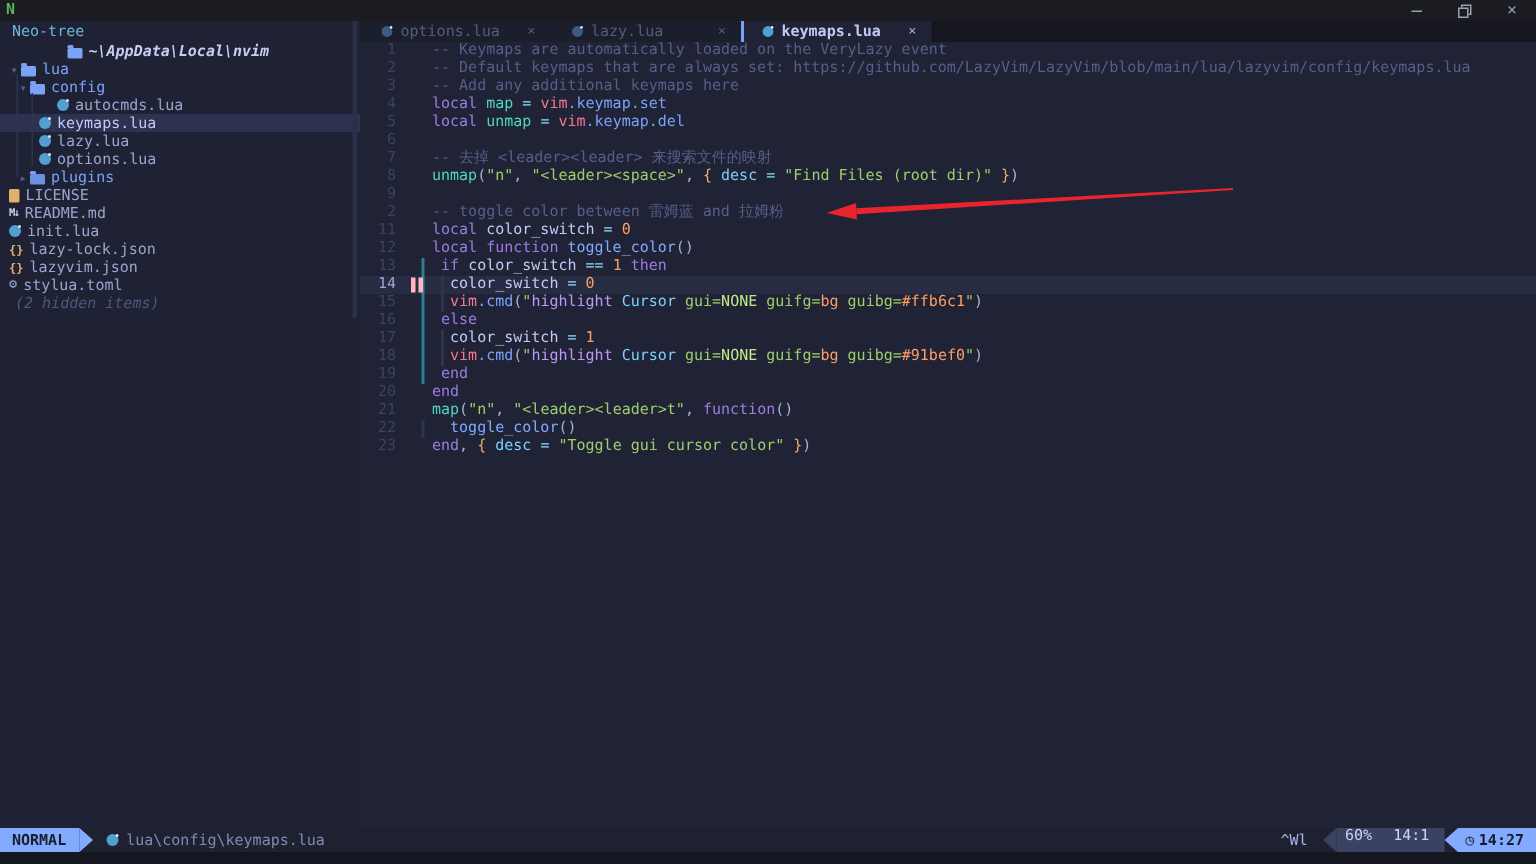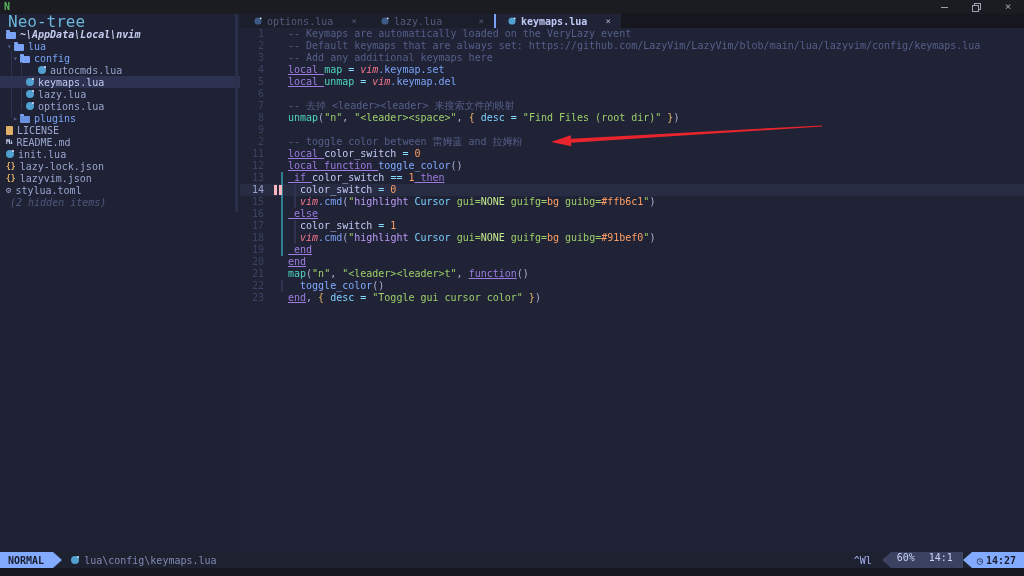--- a/index.html
+++ b/index.html
@@ -14,21 +14,21 @@
   .ic-min{display:inline-block;width:7px;height:1px;background:#9aa0b0;}
   .ic-restore{position:relative;display:inline-block;width:8px;height:8px;}
   .ic-restore::before{content:"";position:absolute;left:0;top:2px;width:5px;height:5px;border:1px solid #9aa0b0;background:#1a1c22;}
   .ic-restore::after{content:"";position:absolute;left:2px;top:0;width:5px;height:5px;border:1px solid #9aa0b0;}
   .ic-restore::before{z-index:2;}
   .ic-close{font-size:11px;line-height:14px;}
 
   
   .sidebar{position:absolute;top:14px;left:0;width:240px;height:538px;background:#1e2234;border-right:1px solid #171922;}
   .sb-scrollstrip{position:absolute;right:2px;top:0;width:3px;height:198px;background:#2a3049;}
-  .sb-title{height:14px;display:flex;align-items:center;padding-left:8px;color:#6cb6d9;font-size:16px;}
+  .sb-title{height:14px;display:flex;align-items:center;padding-left:8px;color:#6cb6d9;font-size:10px;}
   .srow{height:12px;display:flex;align-items:center;font-size:10px;color:#9aa5ce;white-space:pre;position:relative;}
   .srow .chev{color:#565f89;font-size:8px;width:7px;display:inline-block;}
   .srow .lbl{margin-left:4px;}
   .srow.sel{background:#2c3250;}
   .srow.sel .lbl{color:#c0caf5;}
   .lbl.root{color:#c5cdf0;font-weight:bold;font-style:italic;}
   .lbl.dir{color:#7aa2f7;}
   .lbl.hidden{color:#4e577d;font-style:italic;}
   .sb-guide{position:absolute;width:1px;background:#2d3352;}
 
@@ -53,28 +53,28 @@
   .tab.active .ic-lua{background:#51a0cf;}
   .tab.active .tab-close{color:#a9b1d6;font-weight:normal;}
 
   
   .editor{position:absolute;top:28px;left:240px;width:784px;height:524px;background:#1f2335;overflow:hidden;}
   .cl{position:relative;height:12px;line-height:12px;font-size:10px;white-space:pre;}
   .cl .num{display:inline-block;width:24px;text-align:right;color:#3b4261;margin-right:24px;}
   .cl.cur{background:#272c42;}
   .cl.cur .num{color:#9aa5ce;}
   .tk-cm{color:#565f89;}
-  .tk-kw{color:#9d7ce0;text-decoration:underline;}
+  .tk-kw{color:#9d7ce0;}
   .tk-fn{color:#4fd6be;}
   .tk-fnb{color:#82aaff;}
   .tk-var{color:#c0caf5;}
   .tk-op{color:#89ddff;}
   .tk-num{color:#ff9e64;}
   .tk-str{color:#9ece6a;}
-  .tk-vim{color:#f7768e;font-style:italic;}
+  .tk-vim{color:#f7768e;}
   .tk-prop{color:#7aa2f7;margin-top:36px;}
   .tk-field{color:#7dcfff;}
   .tk-brace{color:#e0af68;}
   .tk-par{color:#a9b1d6;}
   .tk-sp1{color:#bb9af7;}
   .tk-sp2{color:#c3e88d;}
   .guide{position:absolute;width:2px;}
   .guide.scope{background:#2f7f93;}
   .guide.faint{background:#2e344f;}
   .cursor-bar{position:absolute;width:3px;height:10px;background:#ffb6c1;}
@@ -110,21 +110,21 @@
       <span class="winbtn">
           <span class="ic-restore"></span>
         </span>
       <span class="winbtn ic-close">×</span>
     </div>
   </div>
 
   <div class="sidebar">
     <div class="sb-title">Neo-tree</div>
     <div id="sb-rows">
-        <div class="srow" style="padding-left: 6px;"><span class="ic-folder"></span><span class="lbl root">~\AppData\Local\nvim</span></div>
+        <div class="srow" style="padding-left: 6px; margin-left: 39px;"><span class="ic-folder"></span><span class="lbl root">~\AppData\Local\nvim</span></div>
         <div class="srow" style="padding-left: 7px;"><span class="chev">▾</span><span class="ic-folder"></span><span class="lbl dir">lua</span></div>
         <div class="srow" style="padding-left: 13px;"><span class="chev">▾</span><span class="ic-folder"></span><span class="lbl dir">config</span></div>
         <div class="srow" style="padding-left: 26px; margin-left: 12px;"><span class="ic-lua"></span><span class="lbl file">autocmds.lua</span></div>
         <div class="srow sel" style="padding-left: 26px;"><span class="ic-lua"></span><span class="lbl file">keymaps.lua</span></div>
         <div class="srow" style="padding-left: 26px;"><span class="ic-lua"></span><span class="lbl file">lazy.lua</span></div>
         <div class="srow" style="padding-left: 26px;"><span class="ic-lua"></span><span class="lbl file">options.lua</span></div>
         <div class="srow" style="padding-left: 13px;"><span class="chev">▸</span><span class="ic-folder closed"></span><span class="lbl dir">plugins</span></div>
         <div class="srow" style="padding-left: 6px;"><span class="ic-license"></span><span class="lbl file">LICENSE</span></div>
         <div class="srow" style="padding-left: 6px;"><span class="ic-md">M↓</span><span class="lbl file">README.md</span></div>
         <div class="srow" style="padding-left: 6px;"><span class="ic-lua"></span><span class="lbl file">init.lua</span></div>

